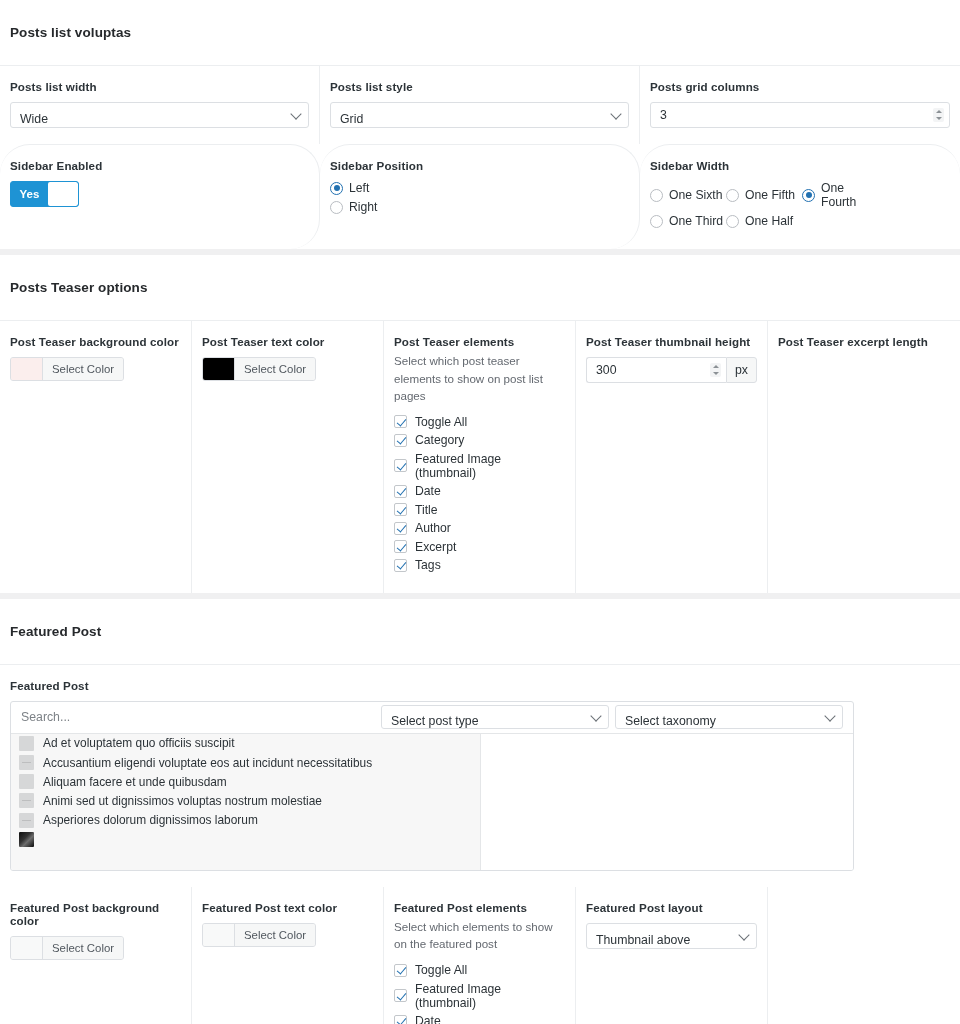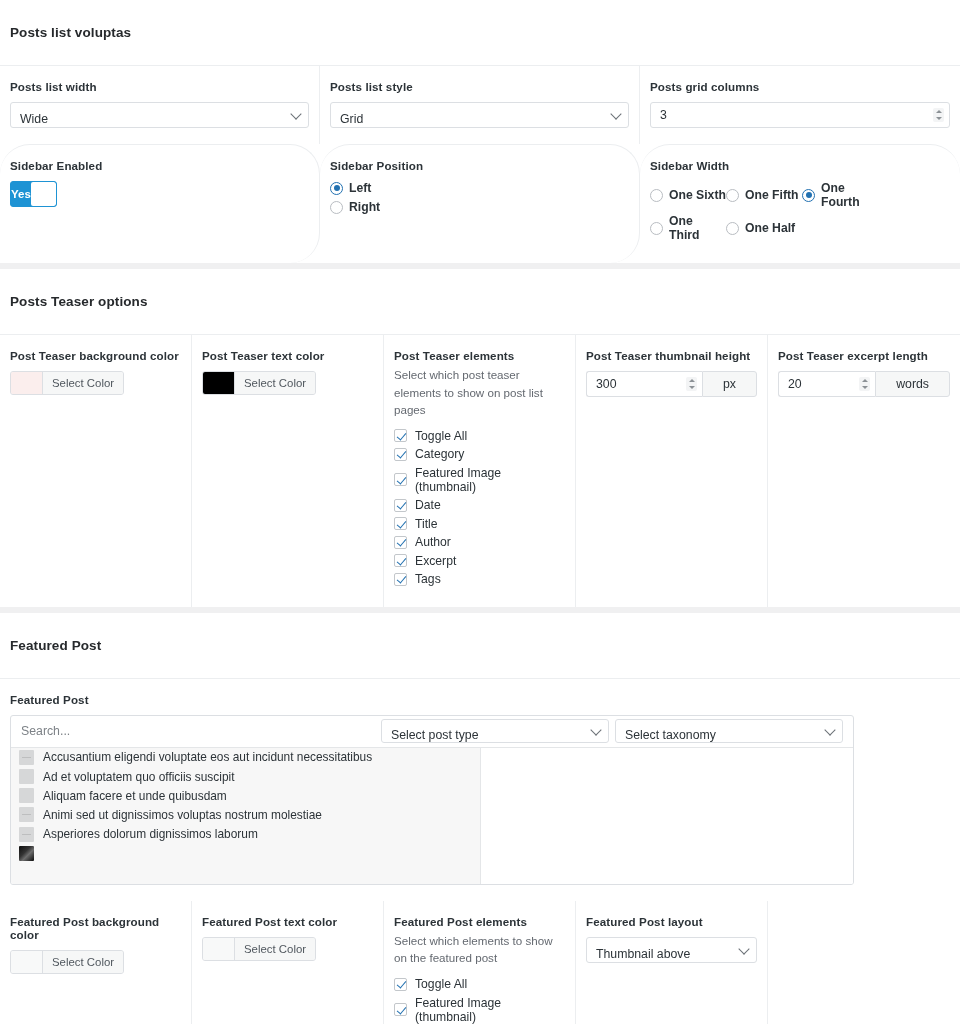--- a/index.html
+++ b/index.html
@@ -106,28 +106,28 @@
   }
   .spin i { display:block; width: 0; height: 0; }
   .spin .up { border-left: 3.2px solid transparent; border-right: 3.2px solid transparent; border-bottom: 3.6px solid #8c9196; margin-top:2px;}
   .spin .dn { border-left: 3.2px solid transparent; border-right: 3.2px solid transparent; border-top: 3.6px solid #8c9196; margin-bottom:2px;}
   .unit {
     height: 26px;
     border: 1px solid #dcdfe3;
     border-radius: 0 3px 3px 0;
     background: #f6f7f7;
     display: flex; align-items: center;
-    padding: 0 20px;
+    padding: 0 8px;
     font-size: 12.3px;
     color: #2c3338;
   }
 
   
   .toggle {
-    width: 47px; height: 26px;
+    width: 69px; height: 26px;
     border-radius: 3px;
     background: #1e93d4;
     display: flex; align-items: center;
     overflow: hidden;
     border: 1px solid #1e93d4;
   }
   .toggle .t-txt {
     flex: 1; text-align: center;
     font-size: 11.5px; font-weight: bold; color: #fff;
   }
@@ -137,21 +137,20 @@
     border-radius: 2px;
   }
 
   
   .radios { display: flex; flex-wrap: wrap; }
   .radio {
     display: flex; align-items: center;
     margin: 0 16px 5px 0;
     font-size: 12.2px;
     color: #2c3338;
-    font-weight: bold;
   }
   .radio:last-child { margin-right: 0; }
   .rc {
     width: 13px; height: 13px;
     border: 1px solid #b9bdc2;
     border-radius: 50%;
     background: #fff;
     margin-right: 6px;
     position: relative;
     flex: none;
@@ -427,30 +426,20 @@
               <i class="up"></i>
               <i class="dn"></i>
             </span>
         </div>
         <div class="unit">px</div>
       </div>
     </div>
 
     <div class="cell c-e" style="min-height:225px">
       <div class="flabel">Post Teaser excerpt length</div>
-      <div class="numwrap">
-        <div class="num joined">
-          <span>20</span>
-          <span class="spin">
-              <i class="up"></i>
-              <i class="dn"></i>
-            </span>
-        </div>
-        <div class="unit">words</div>
-      </div>
     </div>
   </div>
 </div>
 
 <div class="gap"></div>
 
 <div class="panel">
   <div class="section-head">
     <h2>Featured Post</h2>
   </div>
@@ -465,26 +454,26 @@
           <span class="chev"></span>
         </div>
         <div class="sel tx">
           <span>Select taxonomy</span>
           <span class="chev"></span>
         </div>
       </div>
       <div class="picker-body">
         <div class="list-l" id="fp-results">
             <div class="pitem">
+              <span class="thumb"></span>
+              <span>Ad et voluptatem quo officiis suscipit</span>
+            </div>
+            <div class="pitem">
               <span class="thumb ph"></span>
               <span>Accusantium eligendi voluptate eos aut incidunt necessitatibus</span>
-            </div>
-            <div class="pitem">
-              <span class="thumb"></span>
-              <span>Ad et voluptatem quo officiis suscipit</span>
             </div>
             <div class="pitem">
               <span class="thumb"></span>
               <span>Aliquam facere et unde quibusdam</span>
             </div>
             <div class="pitem">
               <span class="thumb ph"></span>
               <span>Animi sed ut dignissimos voluptas nostrum molestiae</span>
             </div>
             <div class="pitem">

